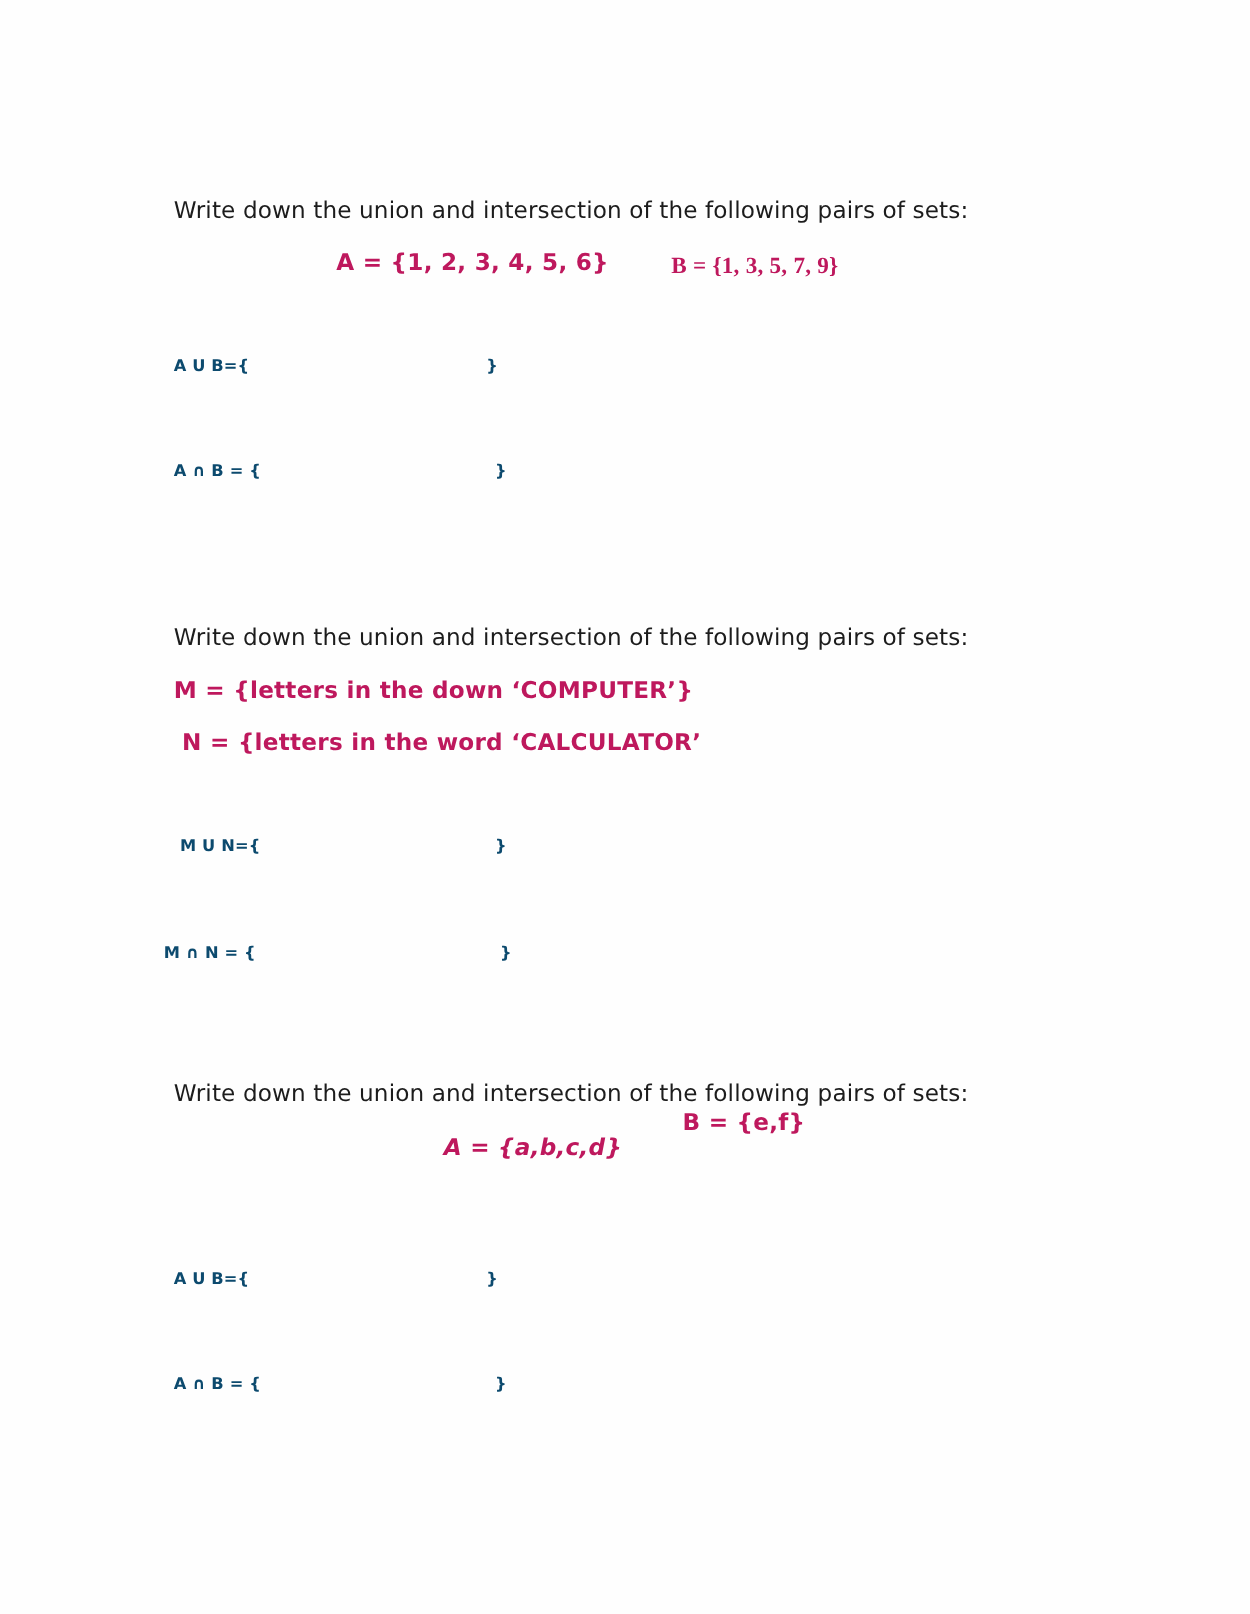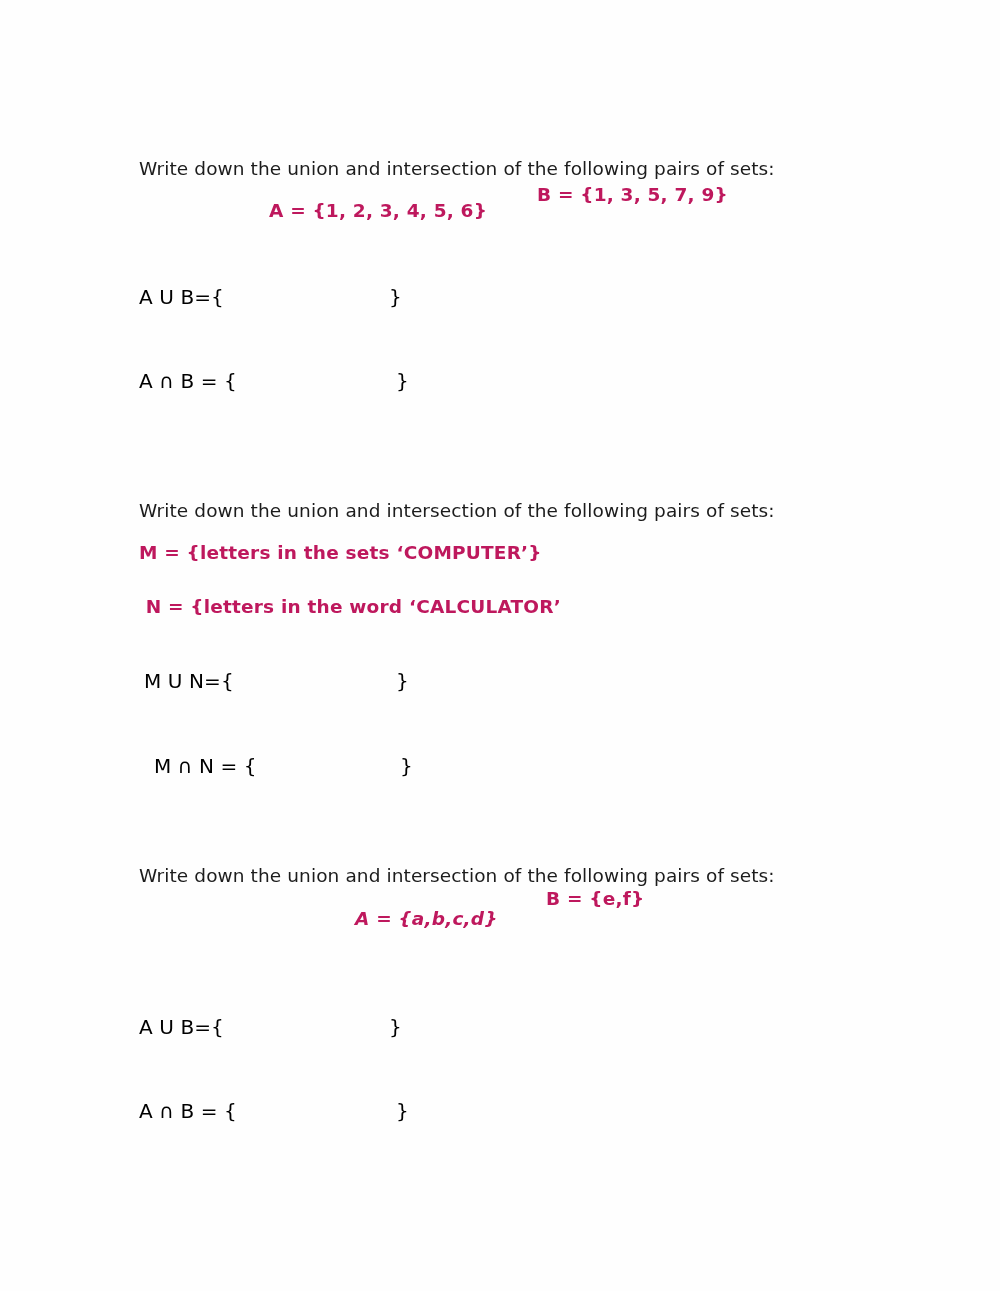--- a/index.html
+++ b/index.html
@@ -36,53 +36,53 @@
   }
   
   .setdef {
     font-size: 18.5px;
     font-weight: 700;
     color: #be185d;
     letter-spacing: 0.2px;
   }
   
   .answer {
-    font-size: 20px;
-    font-weight: 400;
-    color: #000000;
+    font-size: 13px;
+    font-weight: 700;
+    color: #0c4a6e;
     letter-spacing: 0.1px;
   }
 </style>
 </head>
 <body>
 
 <div class="page">
 
   <div class="line instruction" style="left:139px; top:160px;">Write down the union and intersection of the following pairs of sets:</div>
 
   <div class="line setdef" style="left:269px; top:202px;">A = {1, 2, 3, 4, 5, 6}</div>
 
-  <div class="line setdef" style="left:537px; top:186px;">B = {1, 3, 5, 7, 9}</div>
+  <div class="line setdef" style="left:537px; top:204px;font-family:Liberation Serif, serif;">B = {1, 3, 5, 7, 9}</div>
 
   <div class="line answer" style="left:139px; top:287px;">A U B={</div>
   <div class="line answer" style="left:389px; top:287px;">}</div>
 
   <div class="line answer" style="left:139px; top:371px;">A ∩ B = {</div>
   <div class="line answer" style="left:396px; top:371px;">}</div>
 
   <div class="line instruction" style="left:139px; top:502px;">Write down the union and intersection of the following pairs of sets:</div>
 
-  <div class="line setdef" style="left:139px; top:544px;">M = {letters in the sets ‘COMPUTER’}</div>
+  <div class="line setdef" style="left:139px; top:544px;">M = {letters in the down ‘COMPUTER’}</div>
 
-  <div class="line setdef" style="left:139px; top:586px;margin-top:12px;"> N = {letters in the word ‘CALCULATOR’</div>
+  <div class="line setdef" style="left:139px; top:586px;"> N = {letters in the word ‘CALCULATOR’</div>
 
   <div class="line answer" style="left:144px; top:671px;">M U N={</div>
   <div class="line answer" style="left:396px; top:671px;">}</div>
 
-  <div class="line answer" style="left:154px; top:756px;">M ∩ N = {</div>
+  <div class="line answer" style="left:131px; top:756px;">M ∩ N = {</div>
   <div class="line answer" style="left:400px; top:756px;">}</div>
 
   <div class="line instruction" style="left:139px; top:867px;">Write down the union and intersection of the following pairs of sets:</div>
 
   <div class="line setdef" style="left:355px; top:910px;font-style:italic;">A = {a,b,c,d}</div>
 
   <div class="line setdef" style="left:546px; top:890px;">B = {e,f}</div>
 
   <div class="line answer" style="left:139px; top:1017px;">A U B={</div>
   <div class="line answer" style="left:389px; top:1017px;">}</div>

